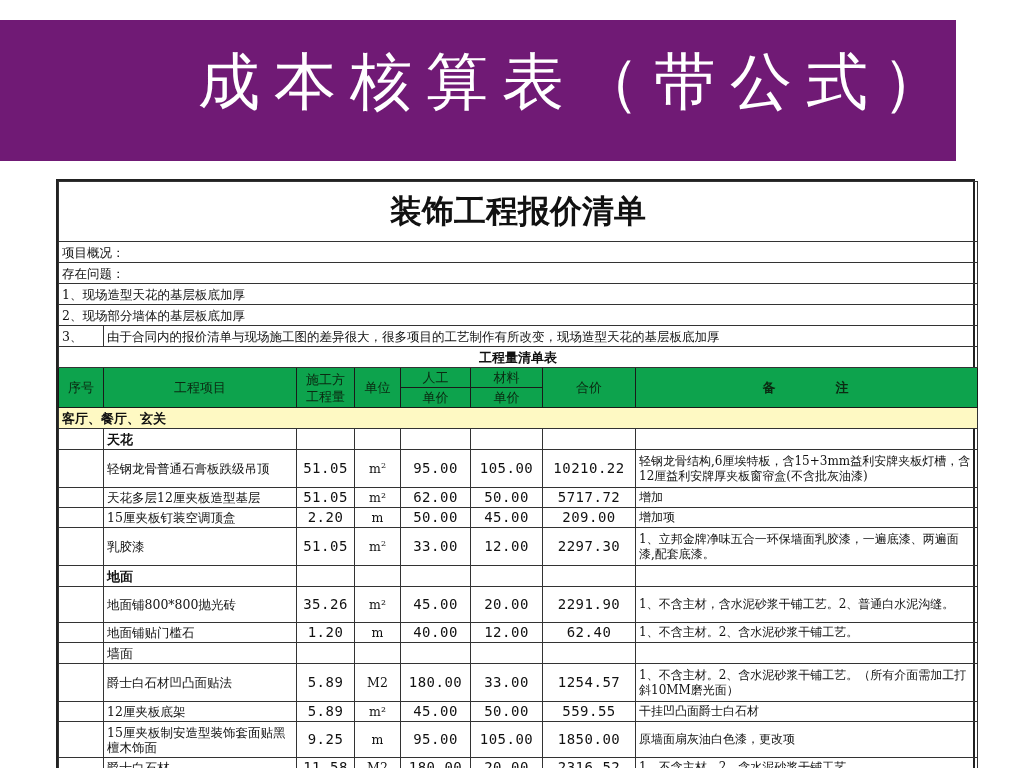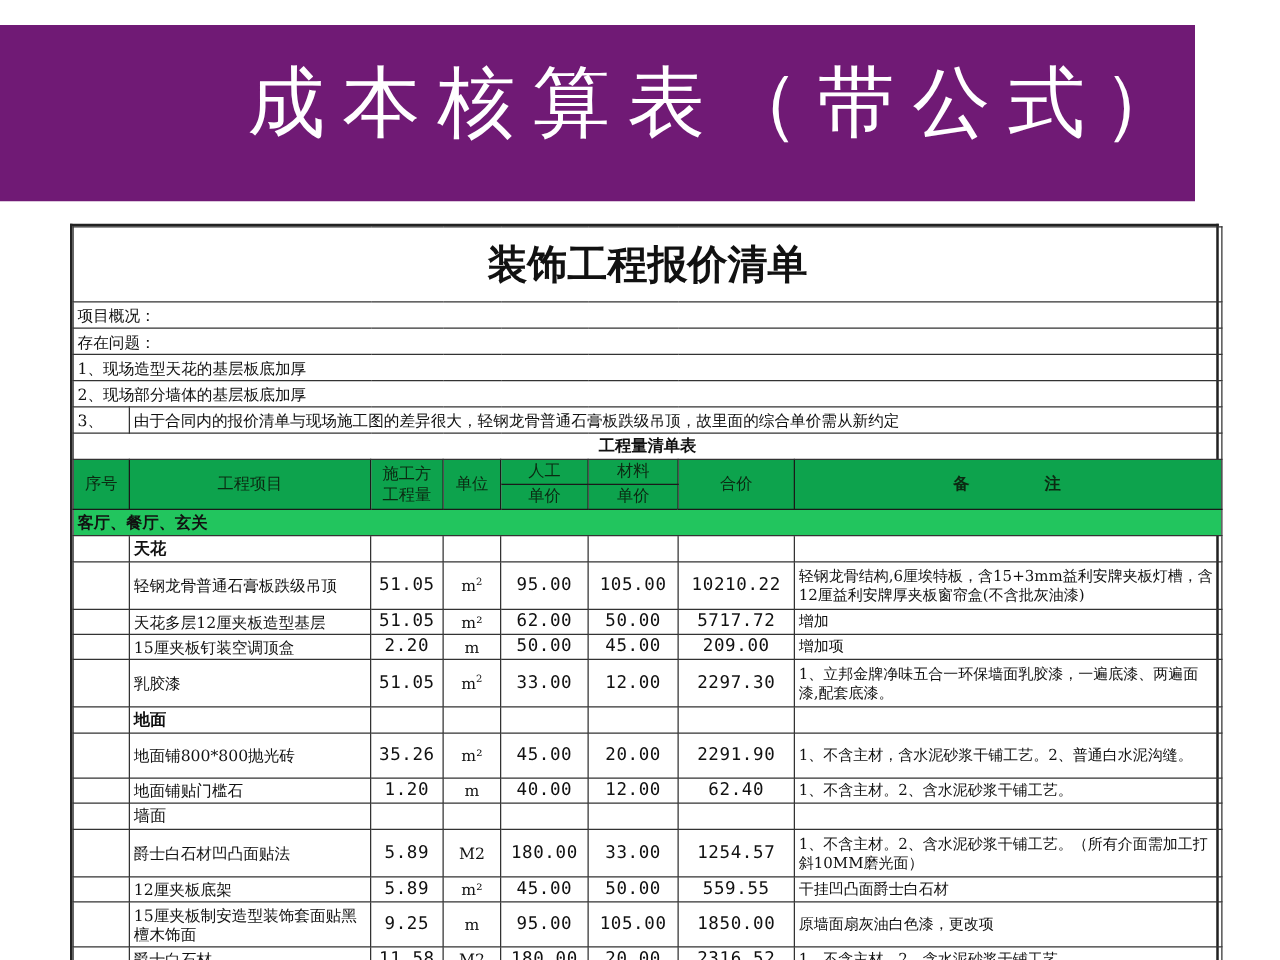--- a/index.html
+++ b/index.html
@@ -15,21 +15,21 @@
   td { border: 1px solid #333; font-size: 12.5px; line-height: 15px; padding: 0 3px; vertical-align: middle; overflow: hidden; }
   td.c { text-align: center; }
   td.l { text-align: left; margin-left: 21px; }
   td.num { text-align: center; font-family: "DejaVu Sans Mono", "Liberation Mono", monospace; font-size: 14px; letter-spacing: 0.5px; }
   .doc-title td { height: 60px; text-align: center; font-family: "DejaVu Sans", "Liberation Sans", sans-serif; font-weight: bold; font-size: 32px; margin-top: 40px; }
   .info td { height: 21px; font-size: 12.5px; }
   .subhead td { height: 21px; text-align: center; font-family: "DejaVu Sans", "Liberation Sans", sans-serif; font-weight: bold; font-size: 13px; }
   .hdr td { background: #0da34d; color: #0b2a12; text-align: center; font-size: 13px; height: 20px; border: 1.5px solid #1a1a1a; }
   .hdr td.bold { font-family: "DejaVu Sans", "Liberation Sans", sans-serif; font-weight: bold; letter-spacing: 2px; }
   .hdr td.bold .gap { display: inline-block; width: 58px; }
-  .sect td { background: #22c55e; height: 21px; font-family: "DejaVu Sans", "Liberation Sans", sans-serif; font-weight: bold; font-size: 13px; }
+  .sect td { background: #fef9c3; height: 21px; font-family: "DejaVu Sans", "Liberation Sans", sans-serif; font-weight: bold; font-size: 13px; }
   .cat td { height: 21px; margin-top: 39px; }
   .cat td.name { font-family: "DejaVu Sans", "Liberation Sans", sans-serif; font-weight: bold; font-size: 13px; }
   .cat td.name.plain { font-family: "DejaVu Serif", "Liberation Serif", serif; font-weight: normal; }
   .item td { height: 20px; }
   .item.tall td { height: 38px; }
   .item.t36 td { height: 36px; }
   td.remark { font-size: 12px; line-height: 15px; }
   sup { font-size: 8px; line-height: 0; }
 </style>
 </head>
@@ -63,21 +63,21 @@
           <td colspan="8" class="l">存在问题：</td>
         </tr>
     <tr class="info">
           <td colspan="8" class="l">1、现场造型天花的基层板底加厚</td>
         </tr>
     <tr class="info">
           <td colspan="8" class="l">2、现场部分墙体的基层板底加厚</td>
         </tr>
     <tr class="info">
       <td class="l">3、</td>
-      <td colspan="7" class="l">由于合同内的报价清单与现场施工图的差异很大，轻钢龙骨普通石膏板跌级吊顶，故里面的综合单价需从新约定</td>
+      <td colspan="7" class="l">由于合同内的报价清单与现场施工图的差异很大，很多项目的工艺制作有所改变，现场造型天花的基层板底加厚</td>
     </tr>
     <tr class="subhead">
           <td colspan="8">工程量清单表</td>
         </tr>
 
     <tr class="hdr">
       <td rowspan="2">序号</td>
       <td rowspan="2">工程项目</td>
       <td rowspan="2" class="l" style="line-height:17px"><span>施工方</span><br><span>工程量</span></td>
       <td rowspan="2">单位</td>

